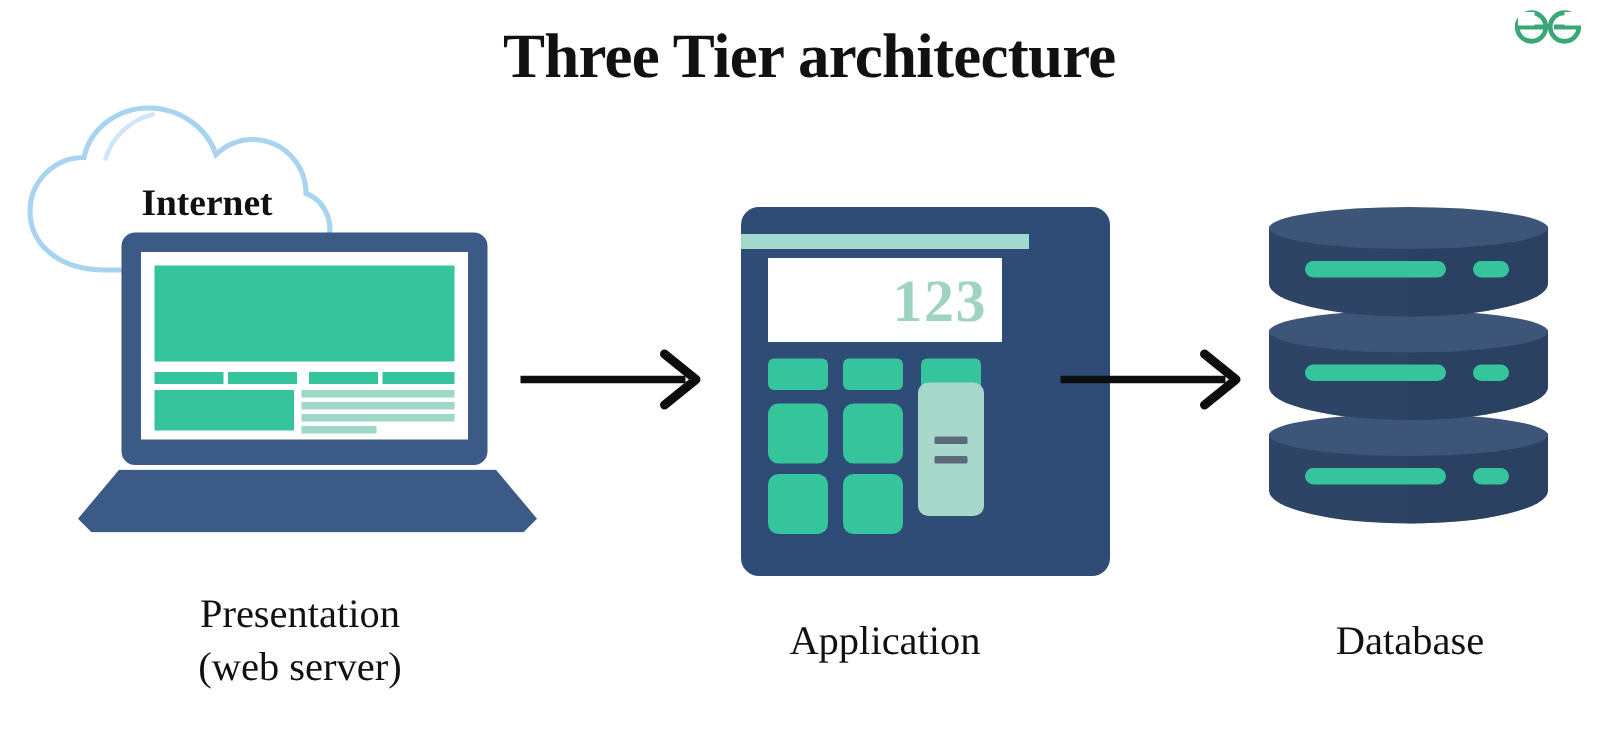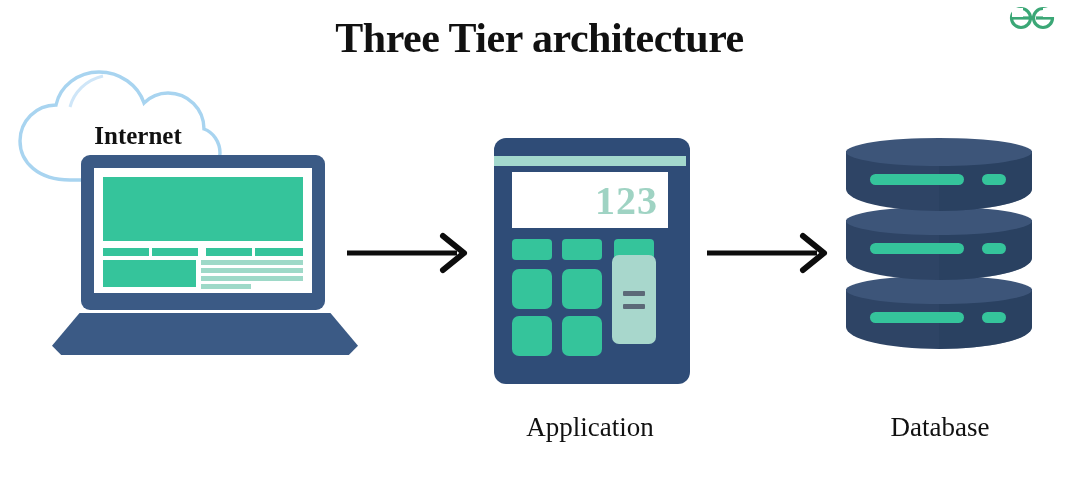--- a/index.html
+++ b/index.html
@@ -115,24 +115,25 @@
     position: absolute;
     left: 494px;
     top: 138px;
     width: 192px;
     height: 246px;
   }
   #calc-body {
     position: absolute;
     left: 0;
     top: 0;
-    width: 196px;
+    width: 220px;
     height: 246px;
     background: #2f4c77;
     border-radius: 12px;
+    padding-left: 26px;
   }
   #calc-top-stripe {
     position: absolute;
     left: 0;
     top: 18px;
     width: 192px;
     height: 10px;
     background: #a3d8cd;
   }
   #calc-display {
@@ -372,16 +373,20 @@
     </div>
     <div class="db-disk" style="top:0px;">
       <div class="db-body"></div>
       <div class="db-shade"></div>
       <div class="db-top"></div>
       <div class="db-bar"></div>
       <div class="db-dot"></div>
     </div>
   </div>
 
+  <div class="caption" id="caption-presentation">
+    <div>Presentation</div>
+    <div>(web server)</div>
+  </div>
   <div class="caption" id="caption-application">Application</div>
   <div class="caption" id="caption-database">Database</div>
 
 </div>
 
 </body></html>

